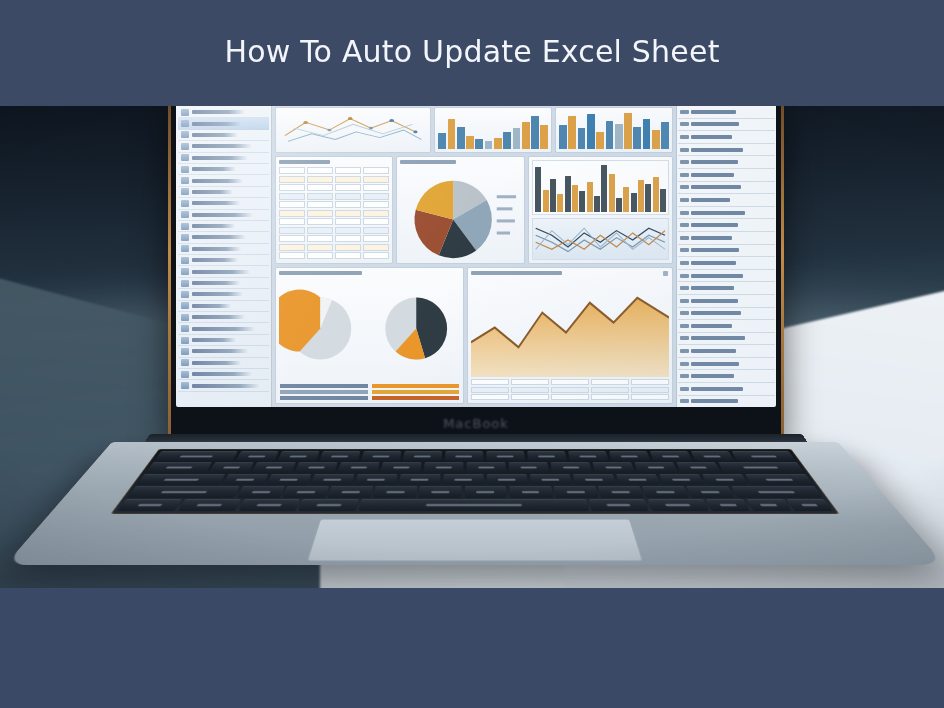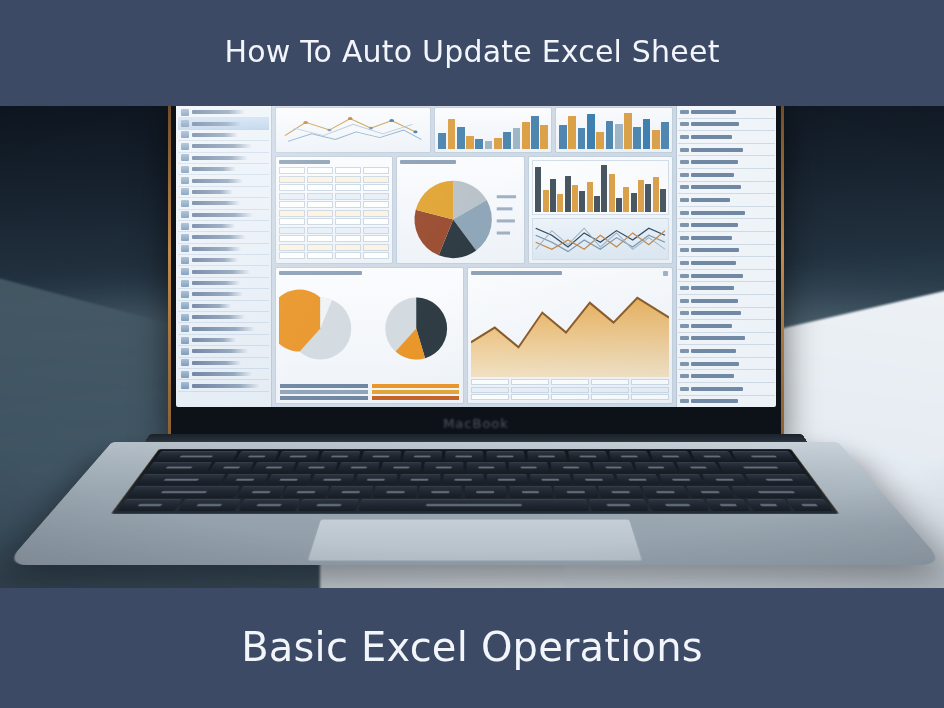--- a/index.html
+++ b/index.html
@@ -962,17 +962,14 @@
               </div>
           </div>
         </div>
         <div id="trackpad"></div>
       </div>
     </div>
 
     <div id="vignette"></div>
   </div>
 
-  <div class="banner" id="banner-bottom">
-    <div class="banner-text" id="subtitle-text">Basic Excel Operations</div>
-  </div>
 
 </div>
 
 </body></html>

